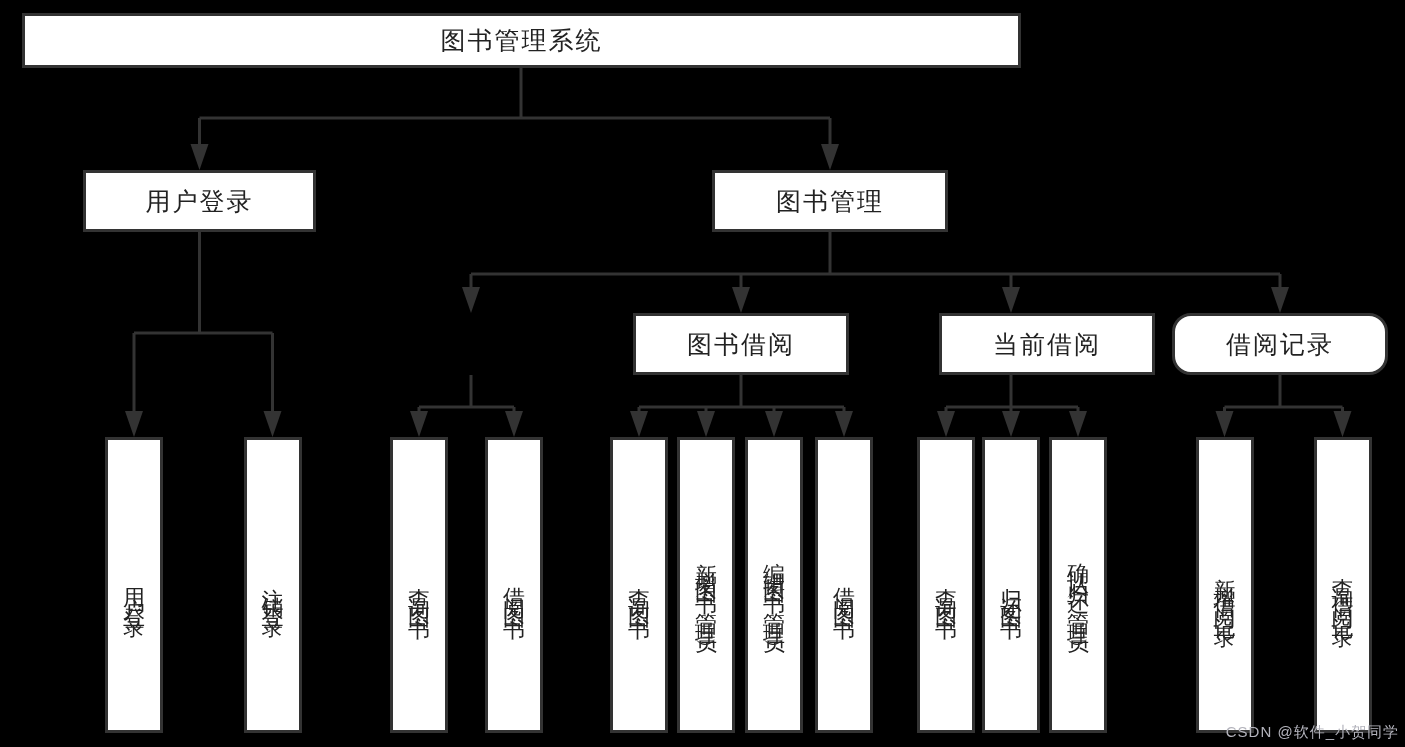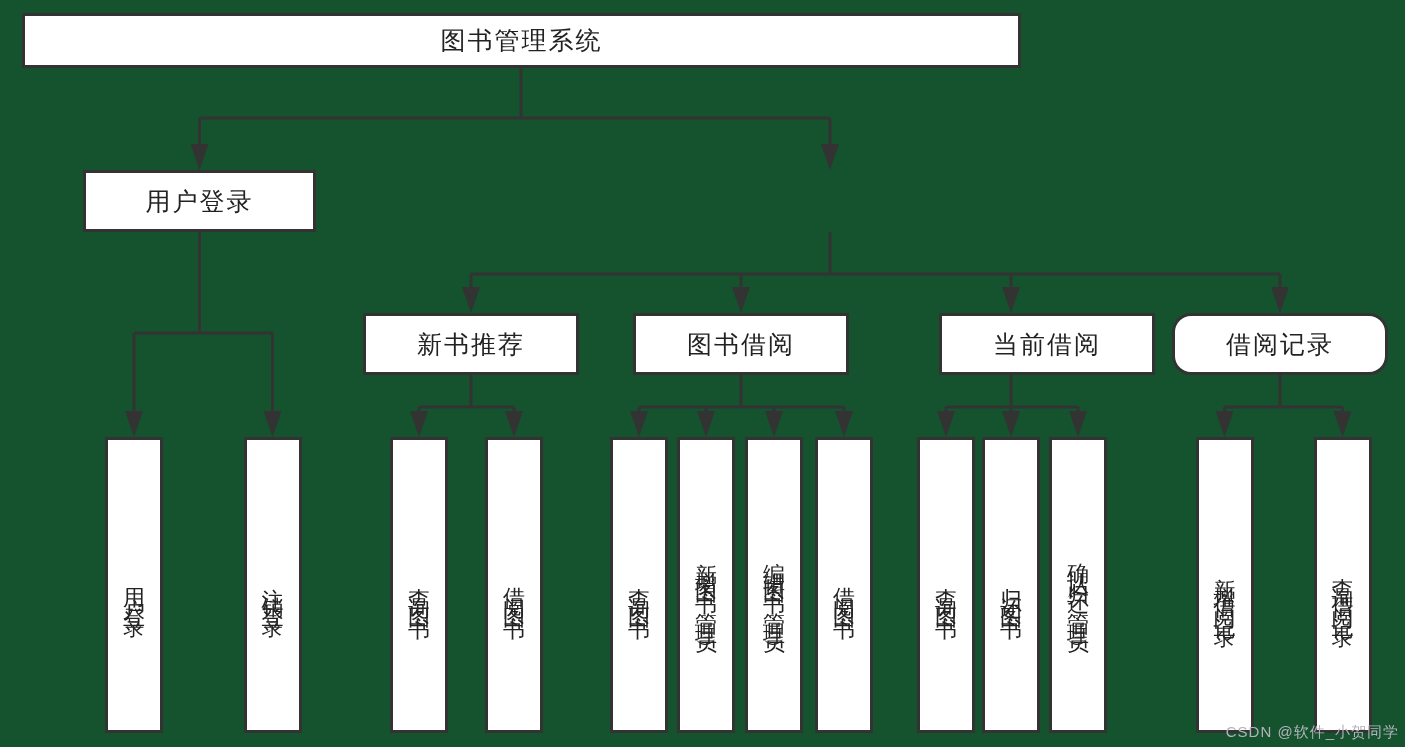--- a/index.html
+++ b/index.html
@@ -1,19 +1,19 @@
 <!DOCTYPE html>
 <html><head>
 <meta charset="utf-8">
 <style>
   html,body{margin:0;padding:0;background:#ffffff;}
   .canvas{
     position:relative;
     width:1405px;height:747px;
-    background:#14532d;
+    background:#000000;
     font-family:"Liberation Sans",sans-serif;
     overflow:hidden;
   }
   .connectors{position:absolute;left:0;top:0;}
   .cline{stroke:#333333;stroke-width:3;fill:none;}
   .arw{fill:#333333;stroke:none;}
   .hbox{
     position:absolute;
     box-sizing:border-box;
     background:#ffffff;
@@ -93,24 +93,24 @@
     </g>
   </svg>
 
   <div class="hbox" style="left:22px;top:13px;width:999px;height:55px;">
     <span>图书管理系统</span>
   </div>
 
   <div class="hbox" style="left:83px;top:170px;width:233px;height:62px;">
     <span>用户登录</span>
   </div>
+  <div class="hbox" style="left:712px;top:170px;width:236px;height:62px;">
+    <span>图书管理</span>
+  </div>
 
-  <div class="hbox" style="left:363px;top:313px;width:216px;height:62px;">
-    <span>新书推荐</span>
-  </div>
   <div class="hbox" style="left:633px;top:313px;width:216px;height:62px;">
     <span>图书借阅</span>
   </div>
   <div class="hbox" style="left:903px;top:313px;width:216px;height:62px;margin-left:36px;">
     <span>当前借阅</span>
   </div>
   <div class="hbox" style="left:1172px;top:313px;width:216px;height:62px;border-radius:19px;">
     <span>借阅记录</span>
   </div>
 

